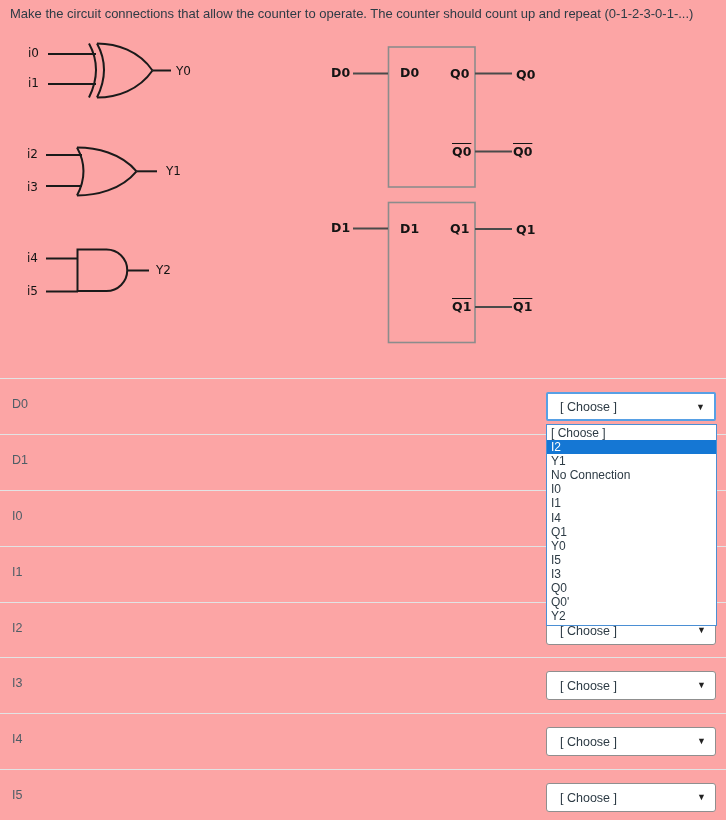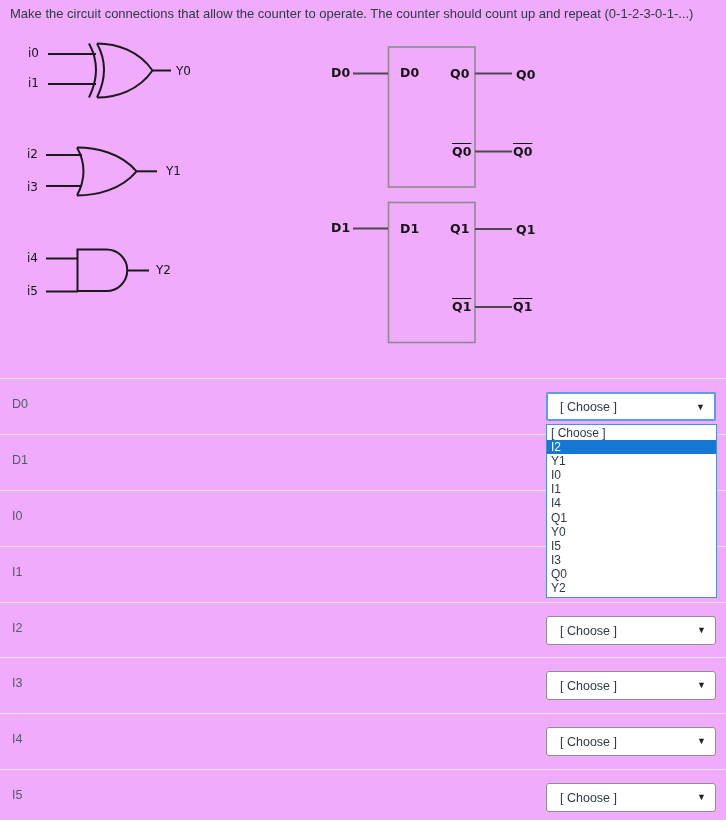--- a/index.html
+++ b/index.html
@@ -1,17 +1,17 @@
 <!DOCTYPE html>
 <html><head>
 <meta charset="utf-8">
 <style>
   html,body { margin:0; padding:0; background:#fff; }
   .stage {
-    position:relative; width:726px; height:820px; background:#f0abfc;
+    position:relative; width:726px; height:820px; background:#fca5a5;
     font-family:"Liberation Sans", sans-serif; overflow:hidden;
   }
   .q-title {
     position:absolute; left:10px; top:6px; width:712px;
     font-size:13px; color:#2d3b45; white-space:nowrap;
   }
   svg.circuit { position:absolute; left:0; top:0; }
   .glabel {
     position:absolute; font-family:"DejaVu Sans", sans-serif;
     font-size:12px; color:#141414; line-height:12px;
@@ -187,24 +187,26 @@
     <div class="sel">
       <span class="val">[ Choose ]</span>
       <span class="arr">▼</span>
     </div>
   </div>
 
   <div class="dropdown">
     <div class="opt">[ Choose ]</div>
     <div class="opt hl">I2</div>
     <div class="opt">Y1</div>
+    <div class="opt">No Connection</div>
     <div class="opt">I0</div>
     <div class="opt">I1</div>
     <div class="opt">I4</div>
     <div class="opt">Q1</div>
     <div class="opt">Y0</div>
     <div class="opt">I5</div>
     <div class="opt">I3</div>
     <div class="opt">Q0</div>
+    <div class="opt">Q0'</div>
     <div class="opt">Y2</div>
   </div>
 
 </div>
 
 </body></html>

